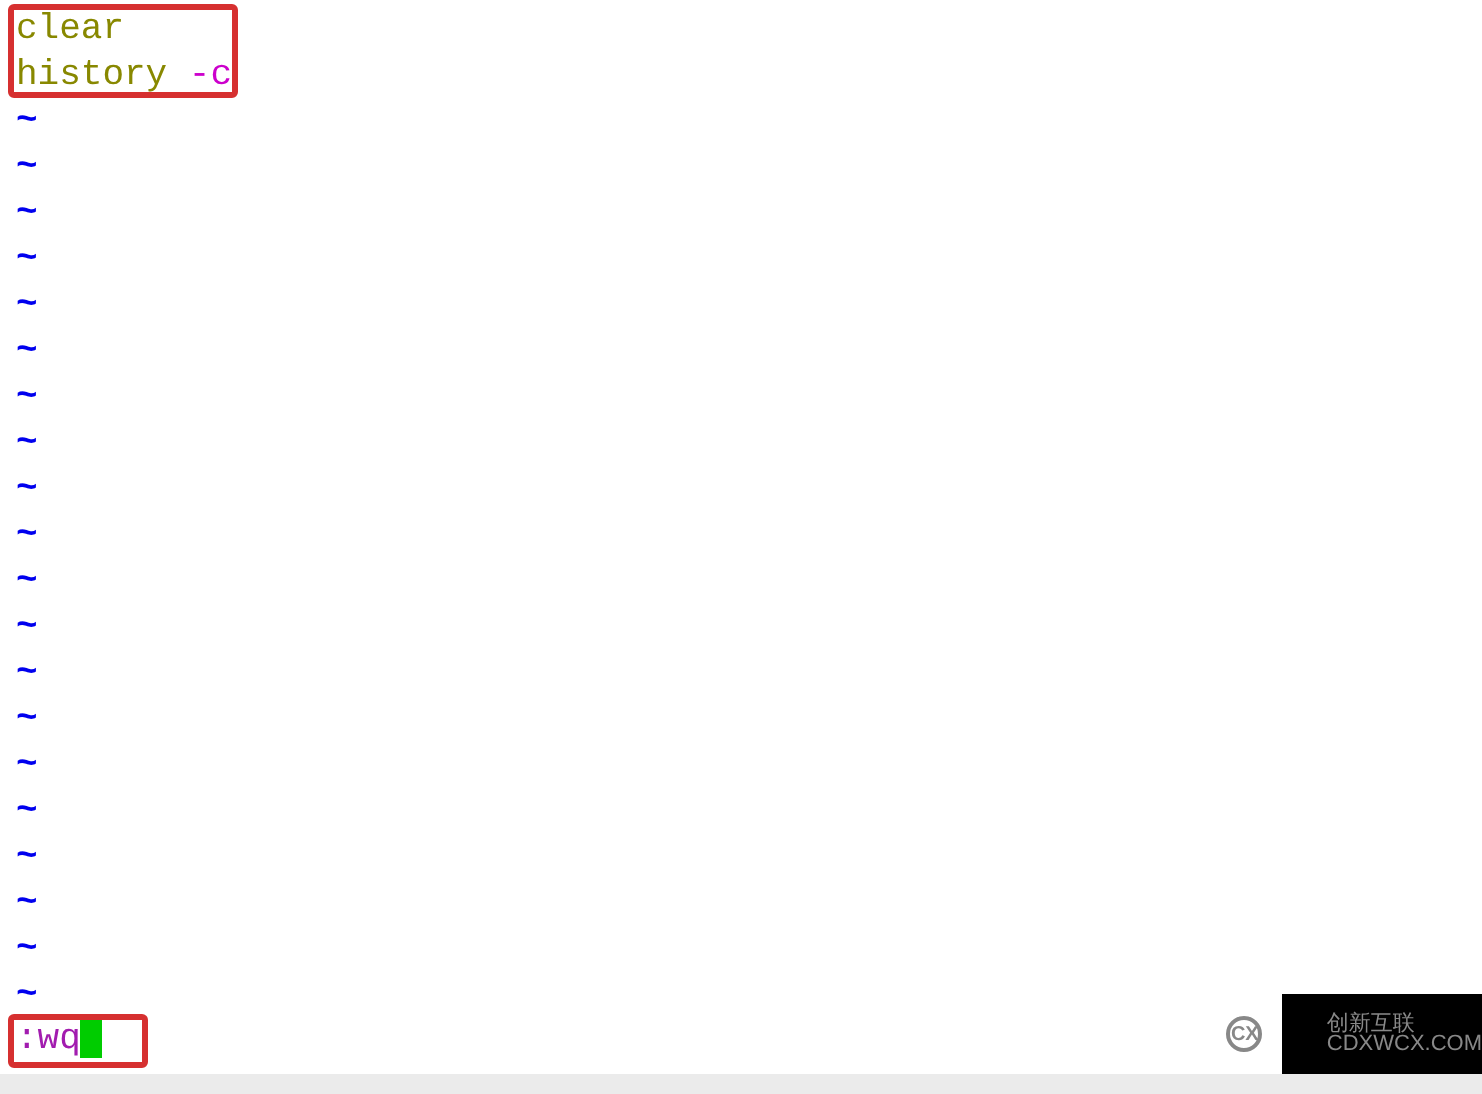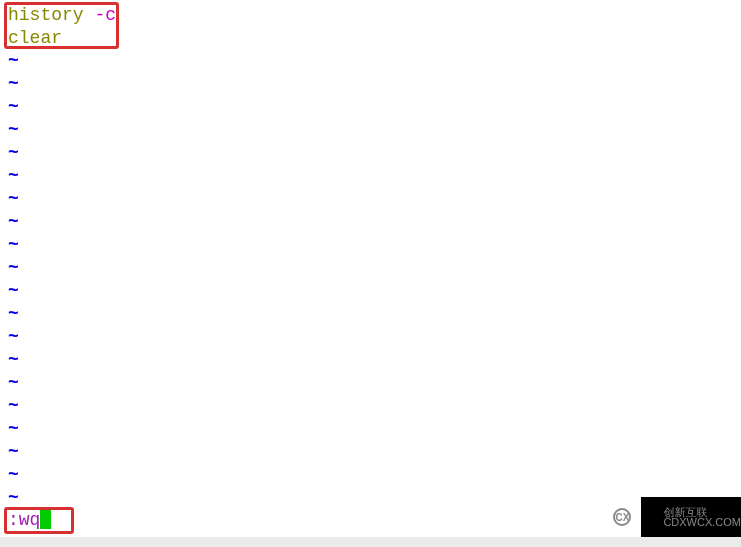--- a/index.html
+++ b/index.html
@@ -122,22 +122,22 @@
       color: #888;
       line-height: 10px;
       margin-left: 28px;
     }
   </style>
 </head>
 <body>
 
 <div class="editor">
   <div class="content-lines">
+    <div class="cmd-line"><span>clear</span><span class="flag"></span></div>
     <div class="cmd-line"><span>history</span><span class="flag"> -c</span></div>
-    <div class="cmd-line"><span>clear</span><span class="flag"></span></div>
     <div id="tilde-container">
         <div class="tilde-line">~</div>
         <div class="tilde-line">~</div>
         <div class="tilde-line">~</div>
         <div class="tilde-line">~</div>
         <div class="tilde-line">~</div>
         <div class="tilde-line">~</div>
         <div class="tilde-line">~</div>
         <div class="tilde-line">~</div>
         <div class="tilde-line">~</div>

